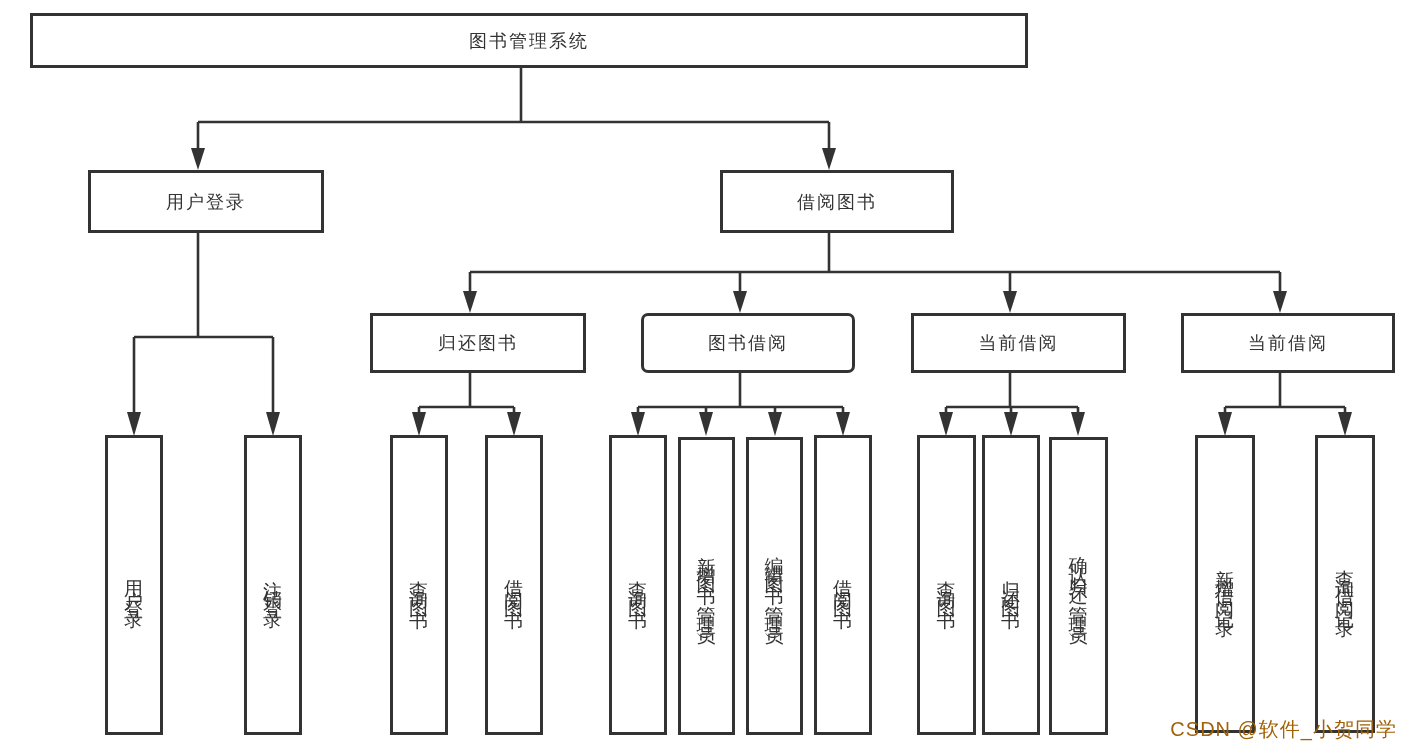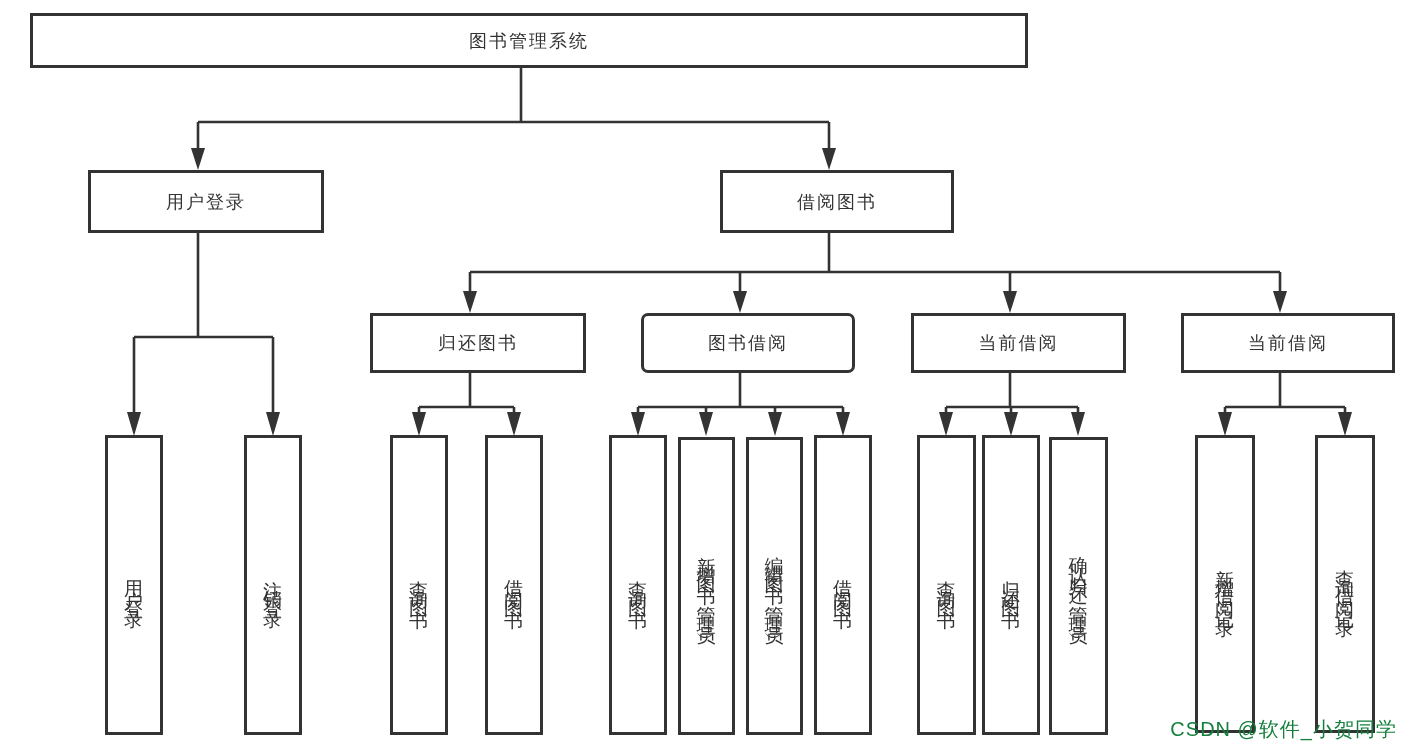--- a/index.html
+++ b/index.html
@@ -44,21 +44,21 @@
     text-orientation: mixed;
     font-size: 19px;
     letter-spacing: 10px;
     line-height: 1;
   }
   .watermark {
     position: absolute;
     right: 8px;
     bottom: 4px;
     font-size: 20px;
-    color: #15803d;
+    color: #a16207;
     letter-spacing: 1px;
     z-index: 3;
     white-space: nowrap;
   }
 </style>
 </head>
 <body>
 
 <div class="canvas">
 

